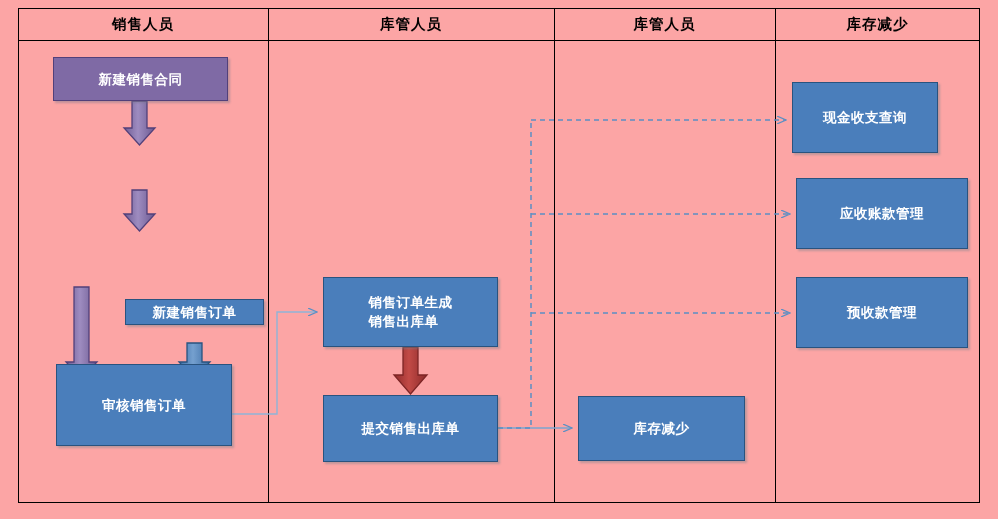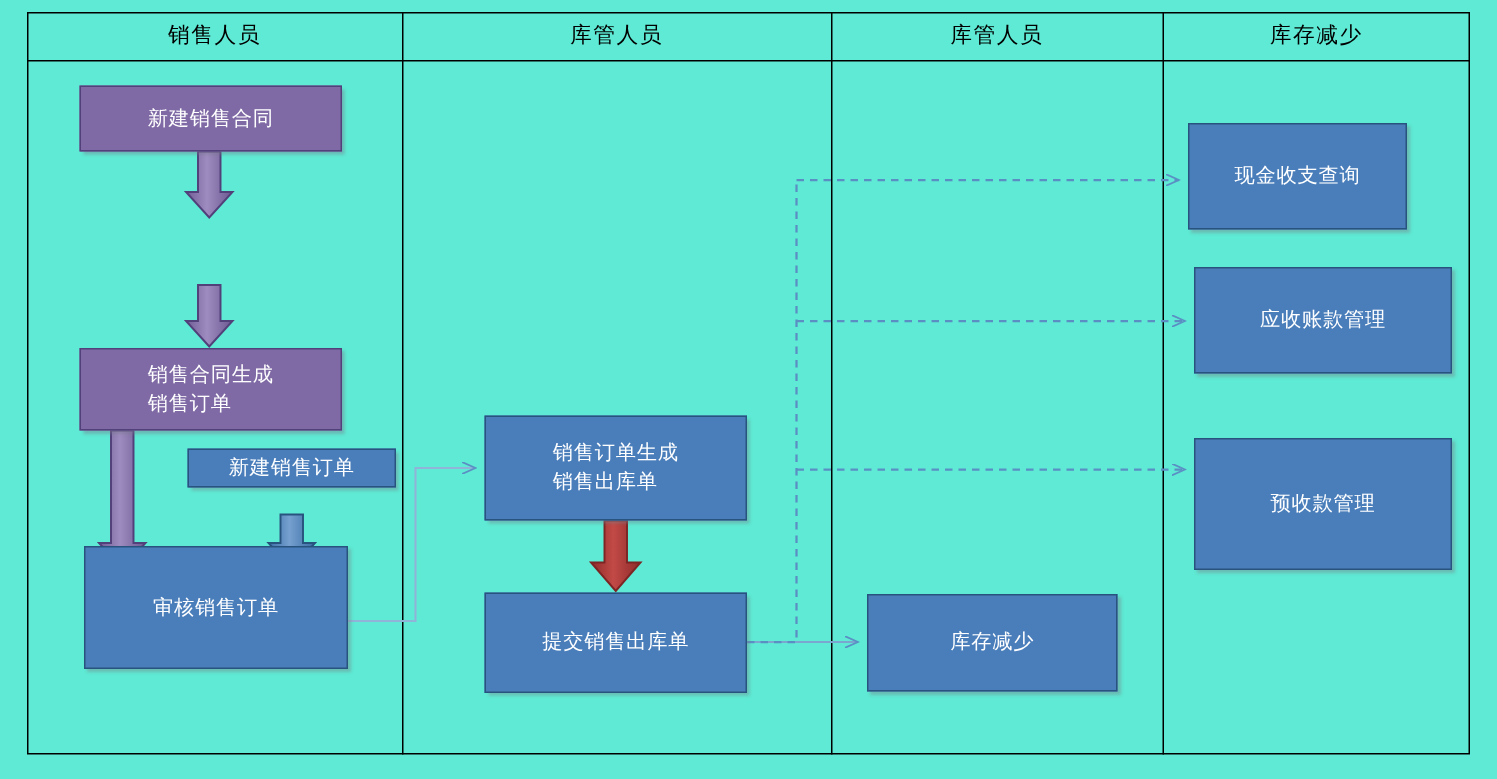--- a/index.html
+++ b/index.html
@@ -5,22 +5,23 @@
   html, body {
     margin: 0;
     padding: 0;
     background: #ffffff;
     font-family: "DejaVu Sans", "Liberation Sans", sans-serif;
   }
   #canvas {
     position: relative;
     width: 998px;
     height: 519px;
-    background: #5eead4;
+    background: #fca5a5;
     overflow: hidden;
+    font-weight: bold;
   }
   
   .lane-frame {
     position: absolute;
     left: 18px;
     top: 8px;
     width: 962px;
     height: 495px;
     border: 1.6px solid #000000;
     box-sizing: border-box;
@@ -165,33 +166,31 @@
     </g>
 
     <g>
       <path d="M531,313 L790,313" fill="none" stroke="#5b8fc4" stroke-width="1.5" stroke-dasharray="5,4" marker-end="url(#thinArrow)"></path>
     </g>
   </svg>
 
   <div class="node purple" style="left:53px;top:57px;width:175px;height:44px">新建销售合同</div>
 
 
-  <div class="node purple" style="left:53px;top:232px;width:175px;height:55px">销售合同生成
-销售订单</div>
 
   <div class="node blue" style="left:125px;top:299px;width:139px;height:26px">新建销售订单</div>
 
   <div class="node blue" style="left:56px;top:364px;width:176px;height:82px">审核销售订单</div>
 
   <div class="node blue" style="left:323px;top:277px;width:175px;height:70px">销售订单生成
 销售出库单</div>
 
   <div class="node blue" style="left:323px;top:395px;width:175px;height:67px">提交销售出库单</div>
 
   <div class="node blue" style="left:578px;top:396px;width:167px;height:65px">库存减少</div>
 
   <div class="node blue" style="left:792px;top:82px;width:146px;height:71px">现金收支查询</div>
 
   <div class="node blue" style="left:796px;top:178px;width:172px;height:71px">应收账款管理</div>
 
-  <div class="node blue" style="left:796px;top:292px;width:172px;height:88px">预收款管理</div>
+  <div class="node blue" style="left:796px;top:277px;width:172px;height:71px">预收款管理</div>
 
 </div>
 
 </body></html>

